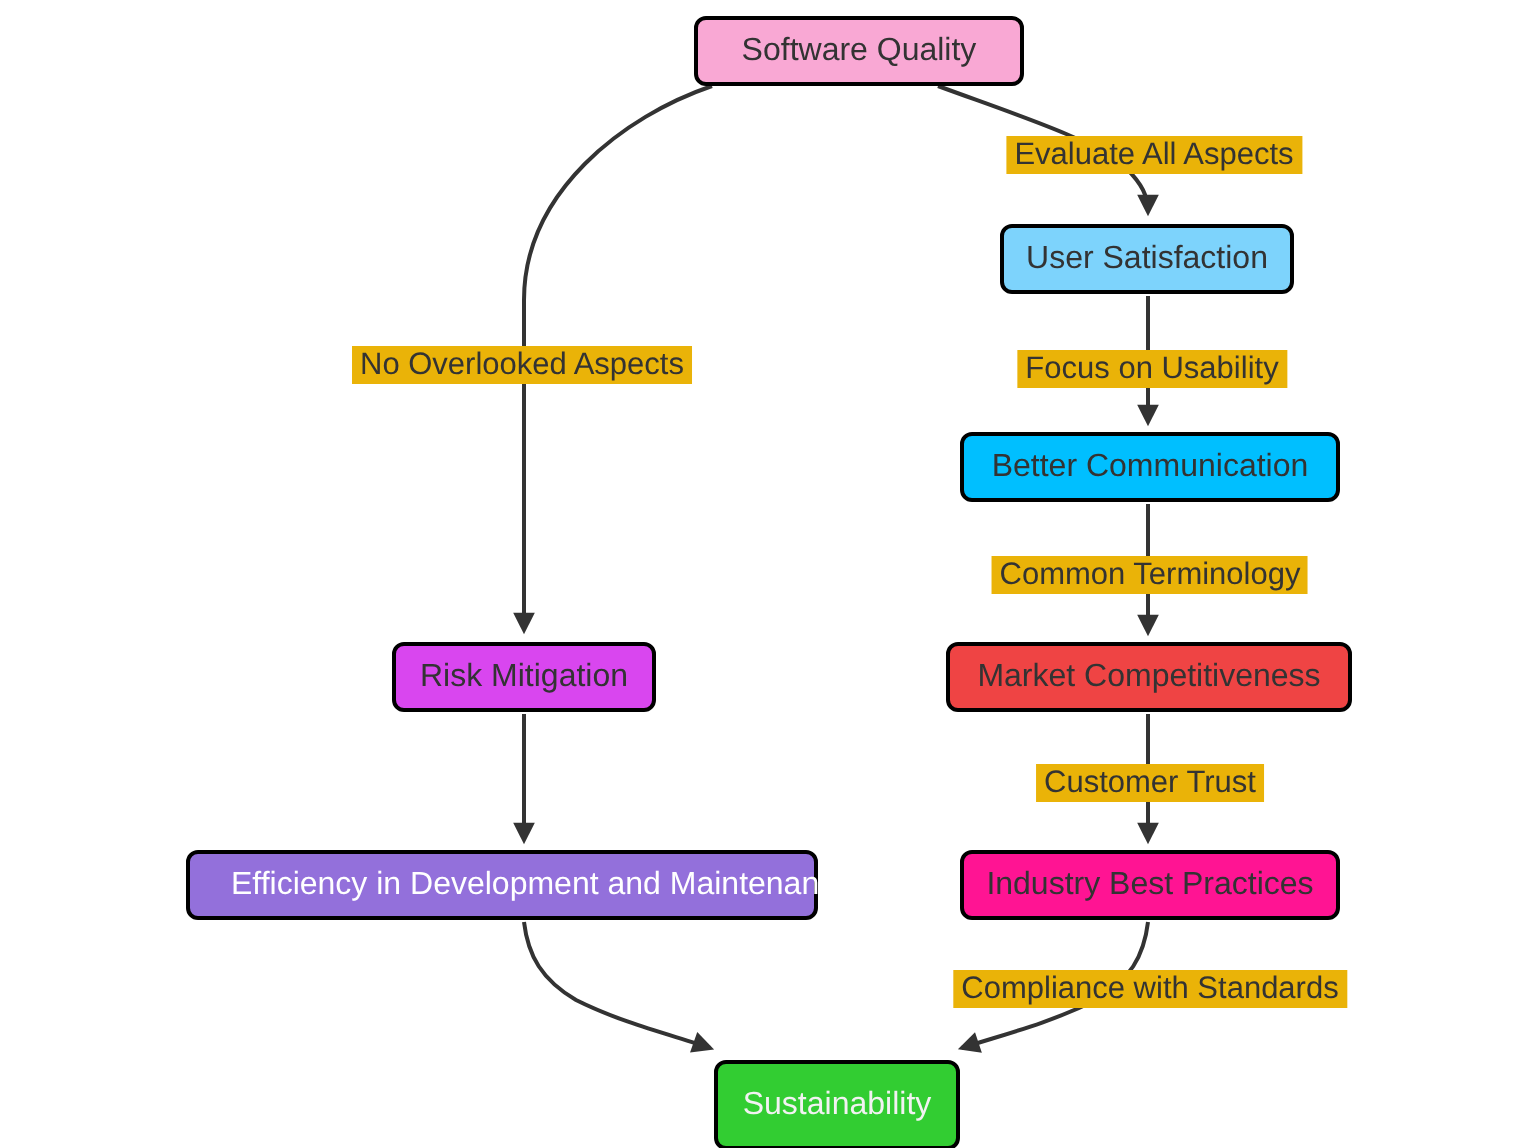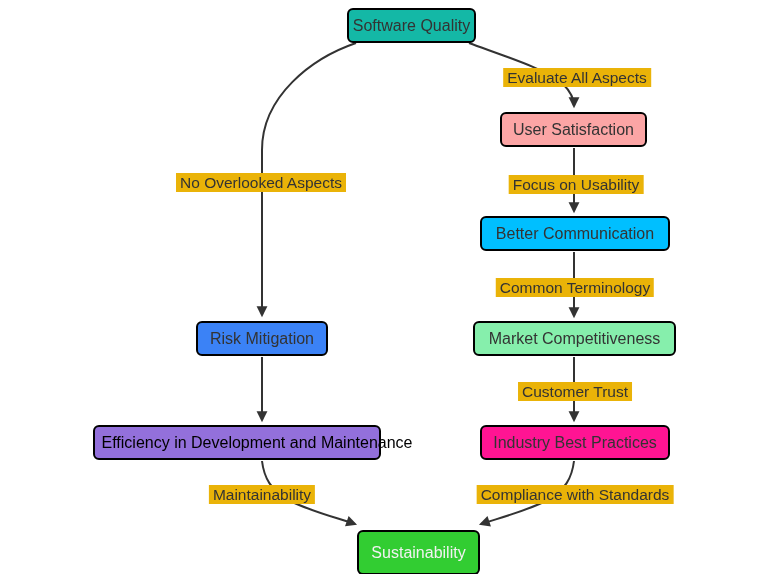--- a/index.html
+++ b/index.html
@@ -55,31 +55,30 @@
       <path d="M 262,461 C 264,478 271,490 288,500 C 312,512 338,518 355,524" marker-end="url(#arrow)"></path>
     </g>
   </svg>
 
   <div class="edge-label" style="left:261px;top:173px;">No Overlooked Aspects</div>
   <div class="edge-label" style="left:577px;top:68px;">Evaluate All Aspects</div>
   <div class="edge-label" style="left:576px;top:175px;">Focus on Usability</div>
   <div class="edge-label" style="left:575px;top:278px;">Common Terminology</div>
   <div class="edge-label" style="left:575px;top:382px;">Customer Trust</div>
   <div class="edge-label" style="left:575px;top:485px;">Compliance with Standards</div>
-  <div class="edge-label" style="left:262px;top:485px;">Maintainability</div>
 
-  <div class="node" style="left: 347px; top: 8px; width: 129px; height: 35px; background-color: #14b8a6; color: rgb(51, 51, 51);">Software Quality</div>
+  <div class="node" style="left: 347px; top: 8px; width: 165px; height: 35px; background-color: #f9a8d4; color: rgb(51, 51, 51);">Software Quality</div>
 
-  <div class="node" style="left: 500px; top: 112px; width: 147px; height: 35px; background-color: #fca5a5; color: rgb(51, 51, 51);">User Satisfaction</div>
+  <div class="node" style="left: 500px; top: 112px; width: 147px; height: 35px; background-color: #7dd3fc; color: rgb(51, 51, 51);">User Satisfaction</div>
 
   <div class="node" style="left: 480px; top: 216px; width: 190px; height: 35px; background-color: rgb(0, 191, 255); color: rgb(51, 51, 51);">Better Communication</div>
 
-  <div class="node" style="left: 473px; top: 321px; width: 203px; height: 35px; background-color: #86efac; color: rgb(51, 51, 51);">Market Competitiveness</div>
+  <div class="node" style="left: 473px; top: 321px; width: 203px; height: 35px; background-color: #ef4444; color: rgb(51, 51, 51);">Market Competitiveness</div>
 
   <div class="node" style="left: 480px; top: 425px; width: 190px; height: 35px; background-color: rgb(255, 20, 147); color: rgb(51, 51, 51);">Industry Best Practices</div>
 
-  <div class="node" style="left: 196px; top: 321px; width: 132px; height: 35px; background-color: #3b82f6; color: rgb(51, 51, 51);">Risk Mitigation</div>
+  <div class="node" style="left: 196px; top: 321px; width: 132px; height: 35px; background-color: #d946ef; color: rgb(51, 51, 51);">Risk Mitigation</div>
 
-  <div class="node" style="left: 93px; top: 425px; width: 288px; height: 35px; background-color: rgb(147, 112, 219); color: #000000; padding-left: 40px;">Efficiency in Development and Maintenance</div>
+  <div class="node" style="left: 93px; top: 425px; width: 316px; height: 35px; background-color: rgb(147, 112, 219); color: #ffffff; padding-left: 40px;">Efficiency in Development and Maintenance</div>
 
   <div class="node" style="left: 357px; top: 530px; width: 123px; height: 45px; background-color: rgb(50, 205, 50); color: rgb(242, 242, 242);">Sustainability</div>
 
 </div>
 
 </body></html>

